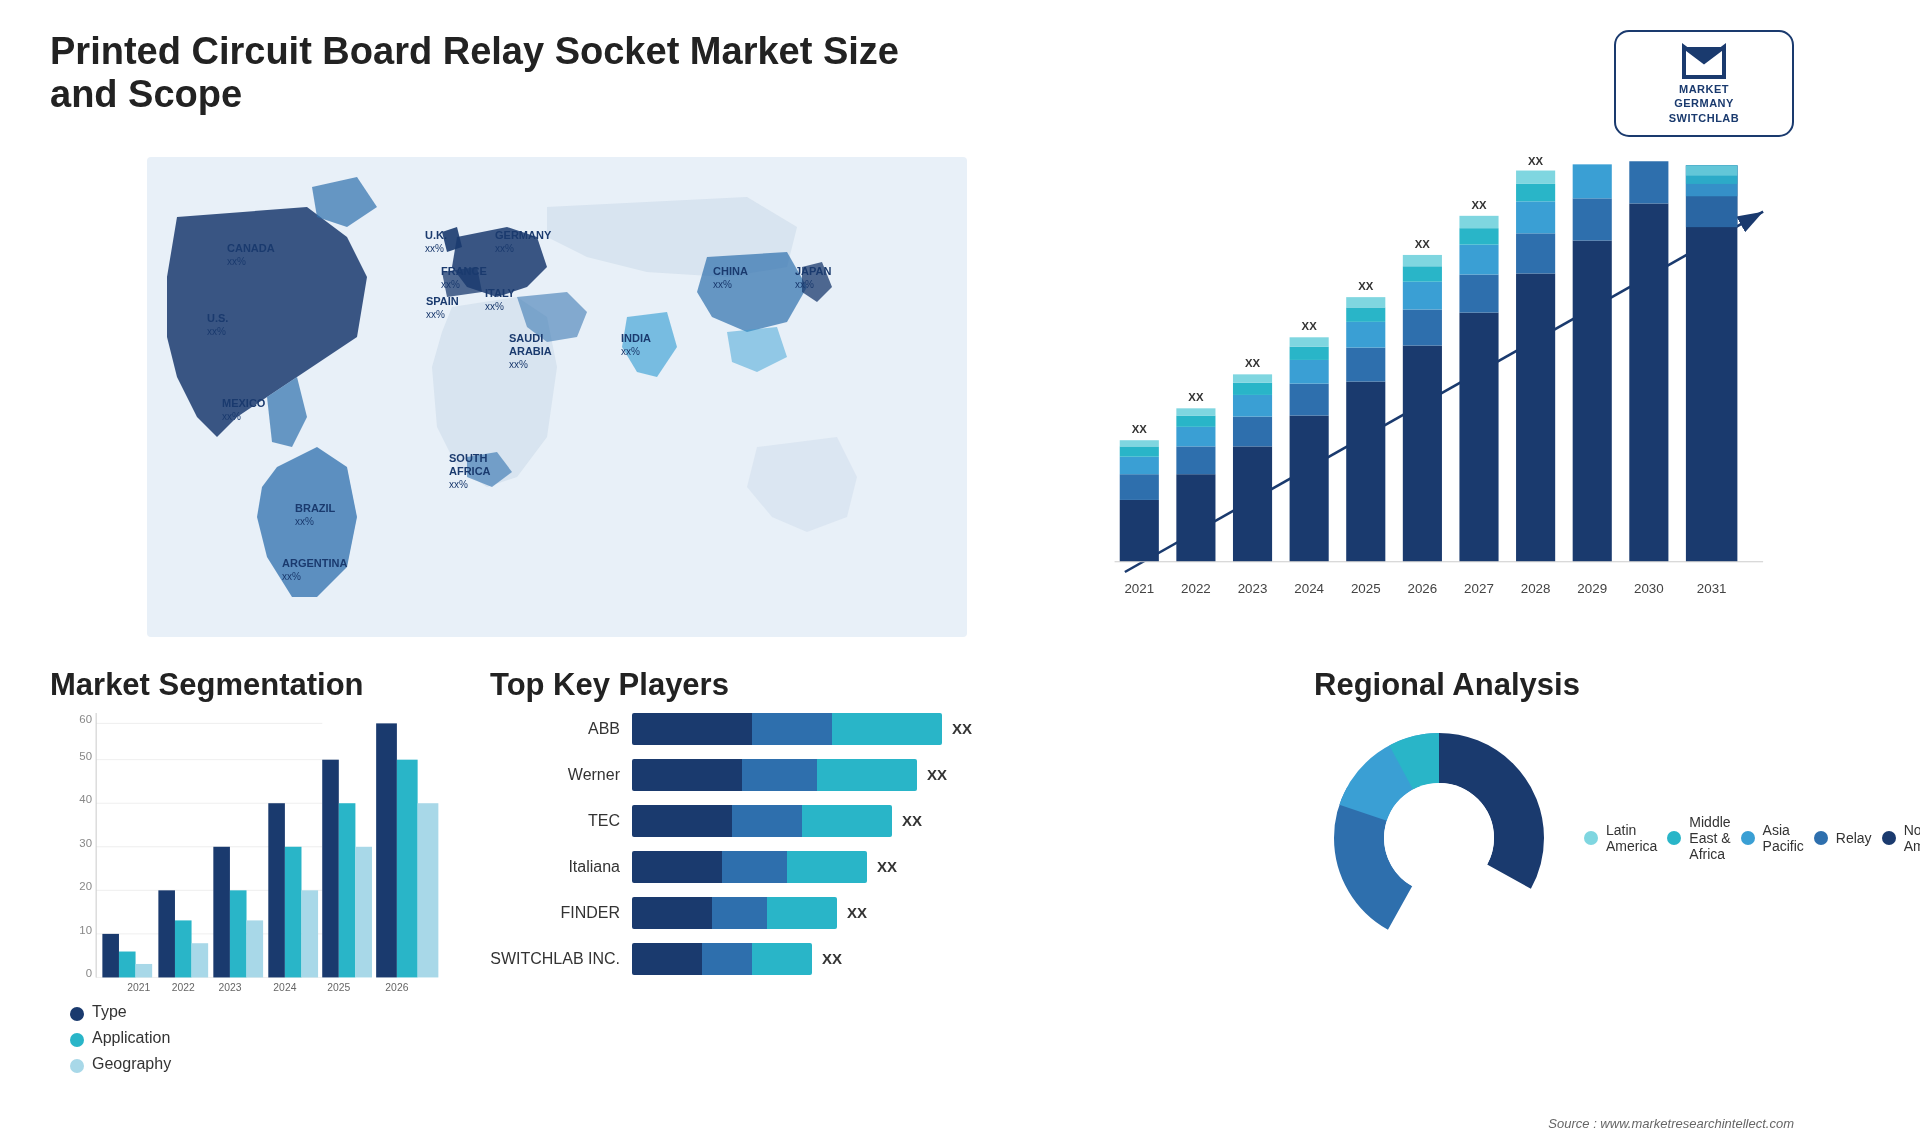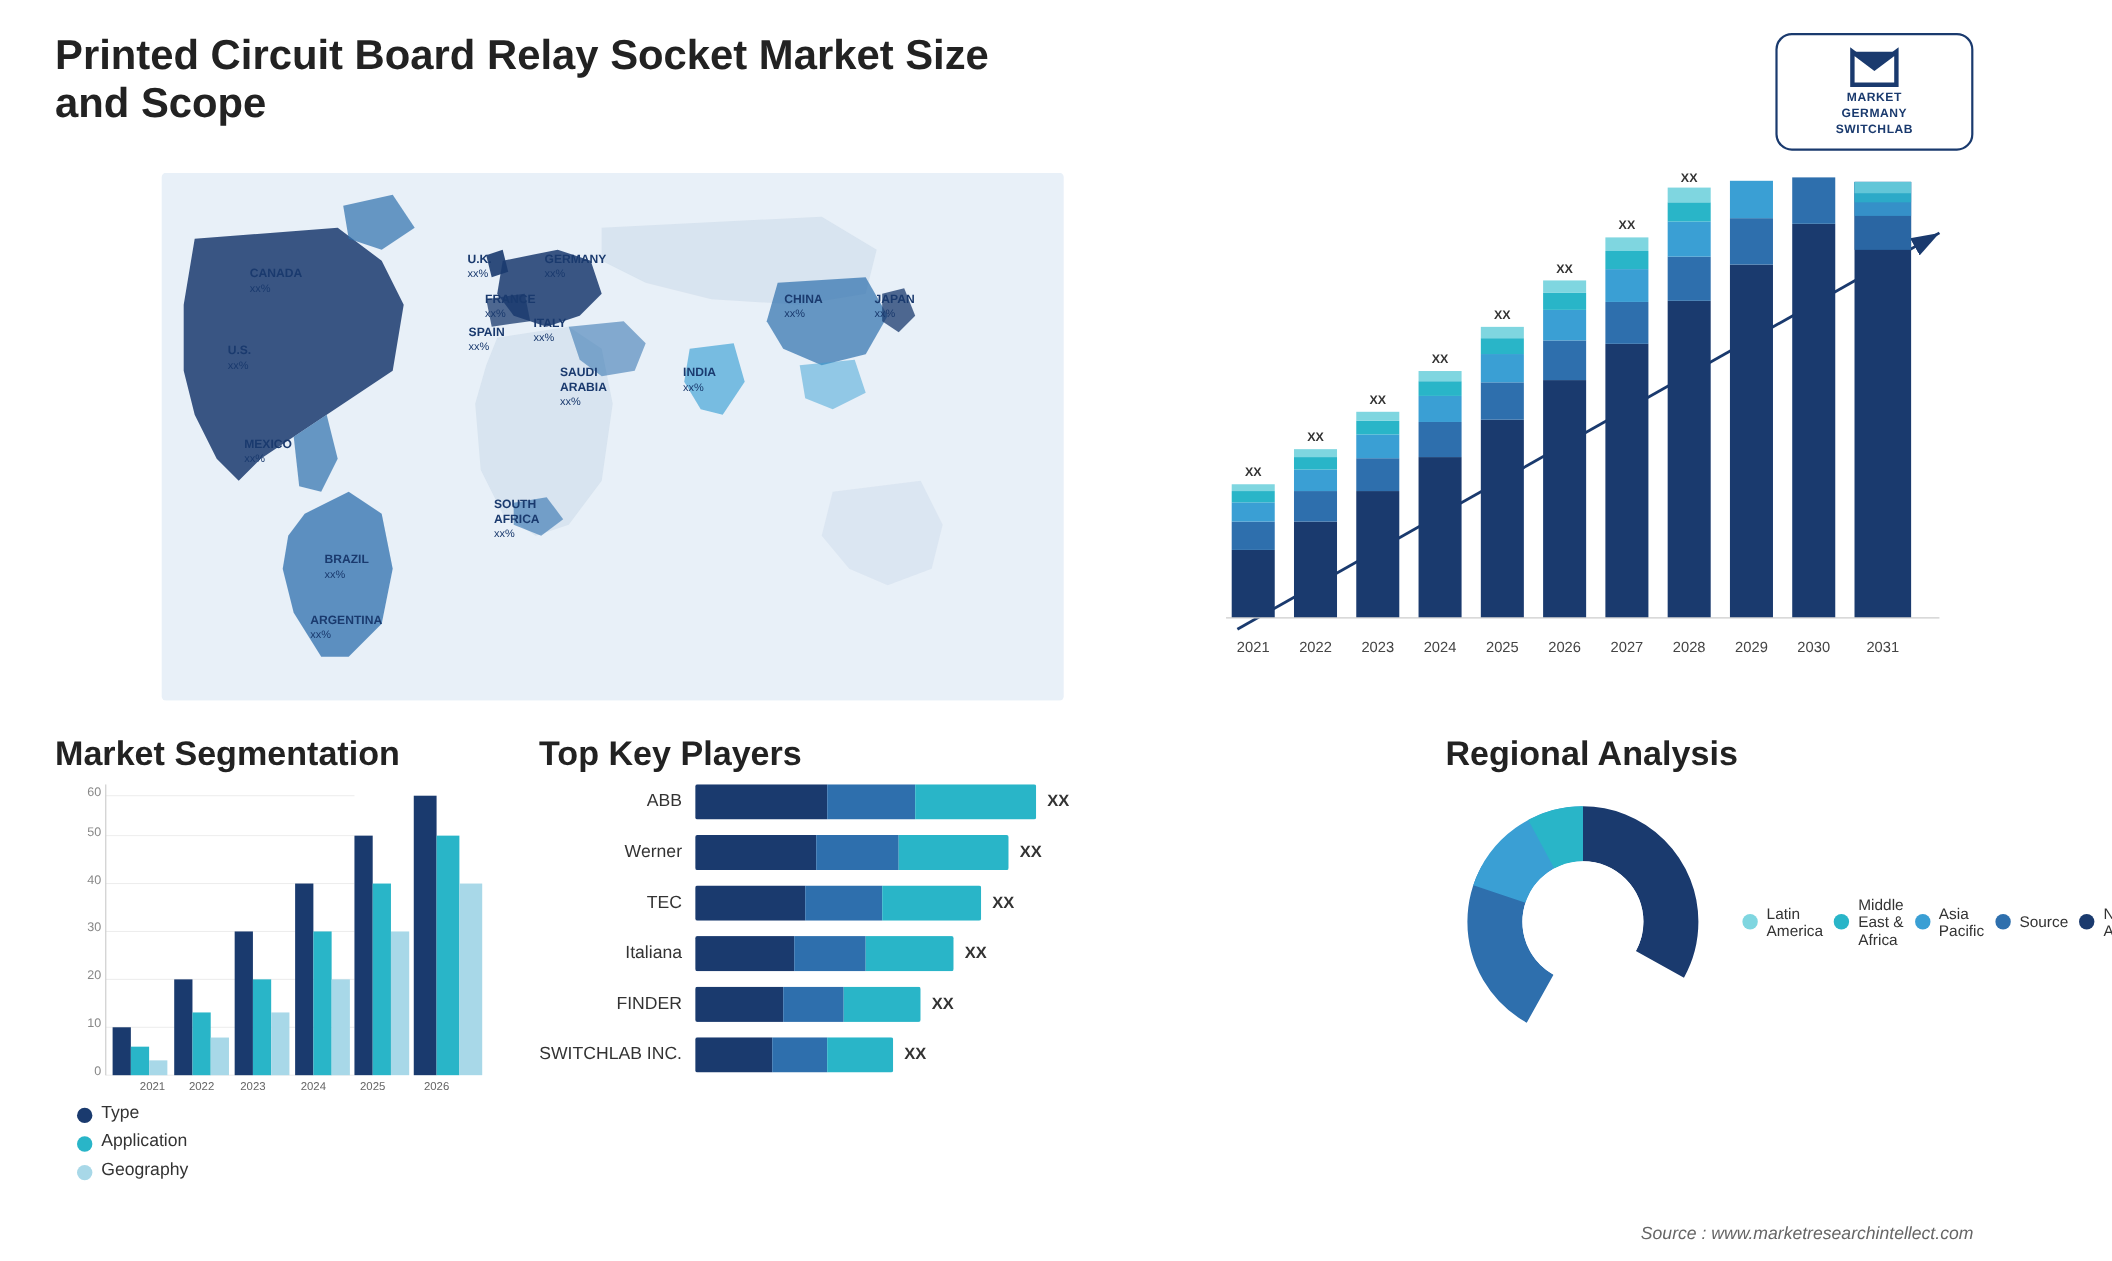--- a/index.html
+++ b/index.html
@@ -185,21 +185,21 @@
     .reg-dot {
       width: 14px;
       height: 14px;
       border-radius: 50%;
       flex-shrink: 0;
     }
     .source-text {
       position: absolute;
       bottom: 15px;
       right: 50px;
-      font-size: 16px;
+      font-size: 13px;
       color: #666;
       font-style: italic;
     }
     
     .map-label {
       font-size: 11px;
       font-weight: 700;
       fill: #1a3a6e;
     }
     .map-label-sub {
@@ -617,21 +617,21 @@
           <div class="reg-legend-item">
             <div class="reg-dot" style="background:#29b5c8;"></div>
             <span>Middle East &amp; Africa</span>
           </div>
           <div class="reg-legend-item">
             <div class="reg-dot" style="background:#3a9fd4;"></div>
             <span>Asia Pacific</span>
           </div>
           <div class="reg-legend-item">
             <div class="reg-dot" style="background:#2e6fad;"></div>
-            <span>Source</span>
+            <span>Relay</span>
           </div>
           <div class="reg-legend-item">
             <div class="reg-dot" style="background:#1a3a6e;"></div>
             <span>North America</span>
           </div>
         </div>
       </div>
     </div>
   </div>
 

